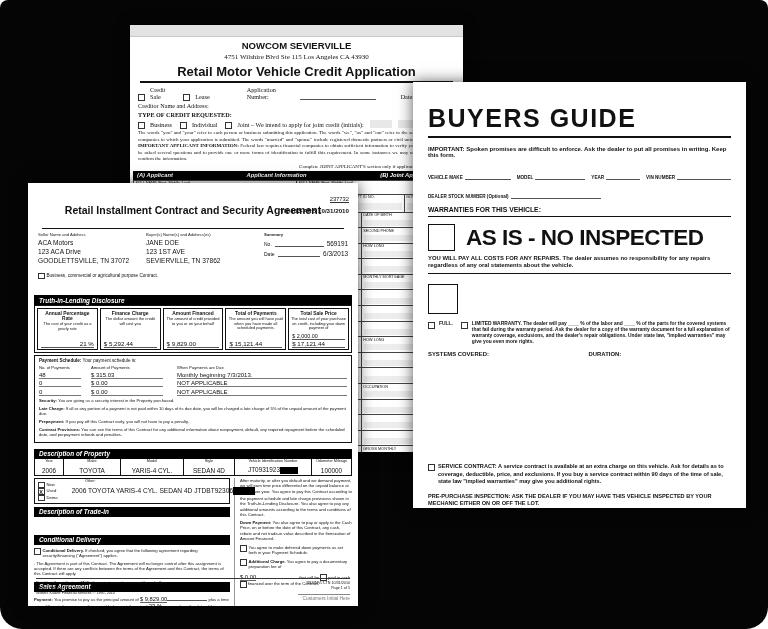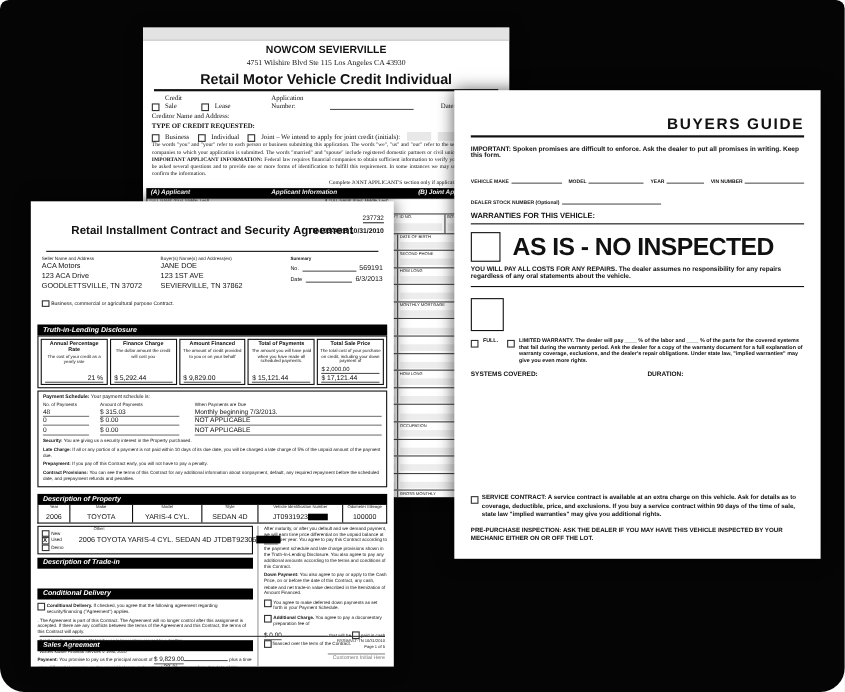--- a/index.html
+++ b/index.html
@@ -93,21 +93,21 @@
   .inline-ul{border-bottom:1px solid #666;}
   .cbline2{display:flex;gap:2px;align-items:flex-start;margin-top:3.5px;font-size:4.2px;line-height:1.25;}
   .ct-footer{position:absolute;left:8px;right:8px;bottom:4px;border-top:1px solid #333;padding-top:2px;display:flex;justify-content:space-between;}
   .ft-l{font-size:3.7px;line-height:1.35;}
   .ft-r{font-size:3.7px;text-align:right;line-height:1.35;}
   .init-line{width:52px;border-top:1px solid #888;margin:3px 0 1px auto;}
   .init-label{color:#777;font-size:4.8px;}
   
   .bgd{left:413px;top:82px;width:333px;height:426px;z-index:2;padding:0;overflow:hidden;box-shadow:0 0 14px rgba(0,0,0,.65);}
   .bg-inner{padding:0 15px;}
-  .bg-title{margin-top:22px;text-align:right;font-weight:bold;font-size:14px;letter-spacing:1.5px;}
+  .bg-title{margin-top:22px;text-align:left;font-weight:bold;font-size:25px;letter-spacing:1.5px;}
   .bg-rule{border-top:2.5px solid #111;margin-top:3px;}
   .bg-rule2{border-top:1.8px solid #111;margin-top:3px;}
   .bg-important{margin-top:8px;font-weight:bold;font-size:6px;}
   .bg-fields{display:flex;align-items:flex-end;margin-top:16px;font-weight:bold;font-size:4.6px;gap:2px;}
   .bg-fline{border-bottom:1px solid #555;height:5px;}
   .bg-stock{display:flex;align-items:flex-end;margin-top:13px;font-weight:bold;font-size:4.6px;gap:2px;}
   .bg-warranties{margin-top:7px;font-weight:bold;font-size:6.8px;}
   .bg-bigrow{display:flex;align-items:center;margin-top:7px;gap:11px;}
   .bg-bigbox{width:25px;height:25px;border:1.6px solid #111;flex:none;}
   .bg-bighead{font-weight:bold;font-size:22.5px;letter-spacing:-0.5px;white-space:nowrap;}
@@ -124,21 +124,21 @@
 </style>
 </head>
 <body>
 
 <div class="canvas">
 
   <section class="doc ca">
     <div class="ca-topband"></div>
     <div class="ca-company">NOWCOM SEVIERVILLE</div>
     <div class="ca-addr">4751 Wilshire Blvd Ste 115 Los Angeles CA 43930</div>
-    <div class="ca-title">Retail Motor Vehicle Credit Individual</div>
+    <div class="ca-title">Retail Motor Vehicle Credit Application</div>
 
     <div class="ca-line">
       <span class="cb cb-mid"></span>
       <span>Credit Sale</span>
       <span class="cb cb-mid" style="margin-left:4px"></span>
       <span>Lease</span>
       <span style="margin-left:34px">Application Number:</span>
       <span class="uline" style="width:80px"></span>
       <span style="margin-left:22px">Date:</span>
       <span class="ca-val">9/15/2017</span>

